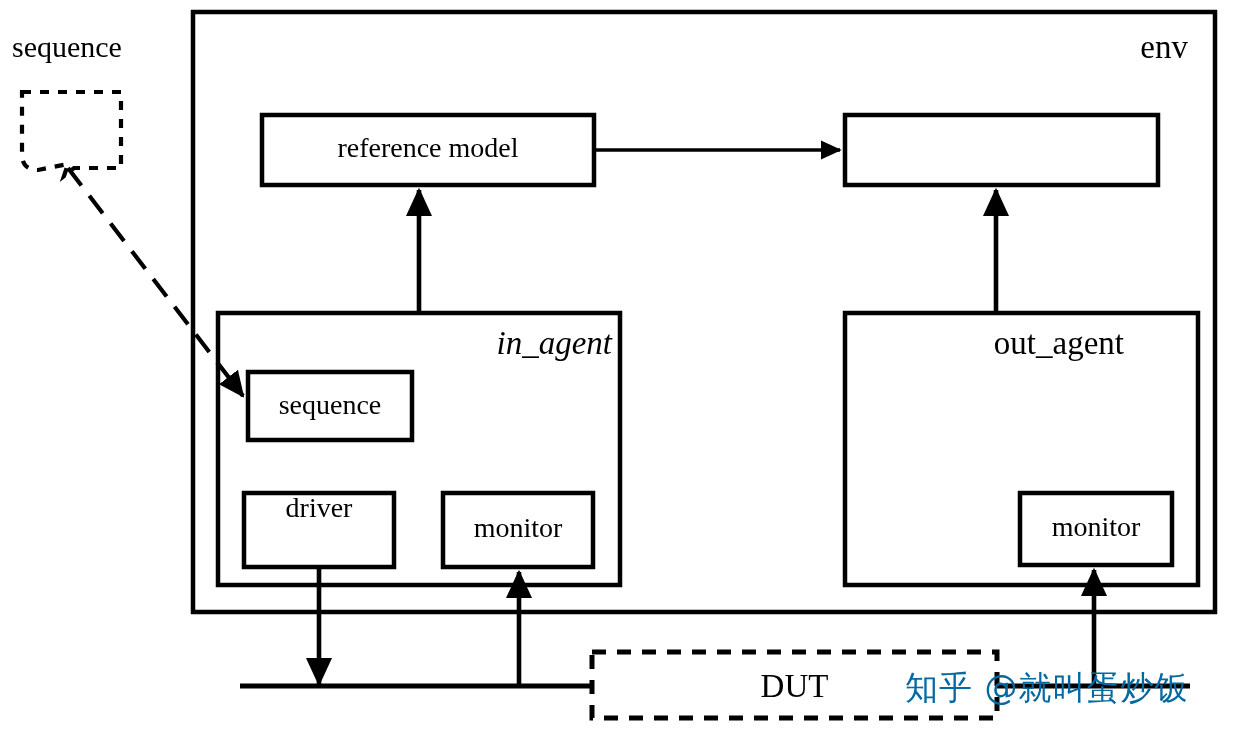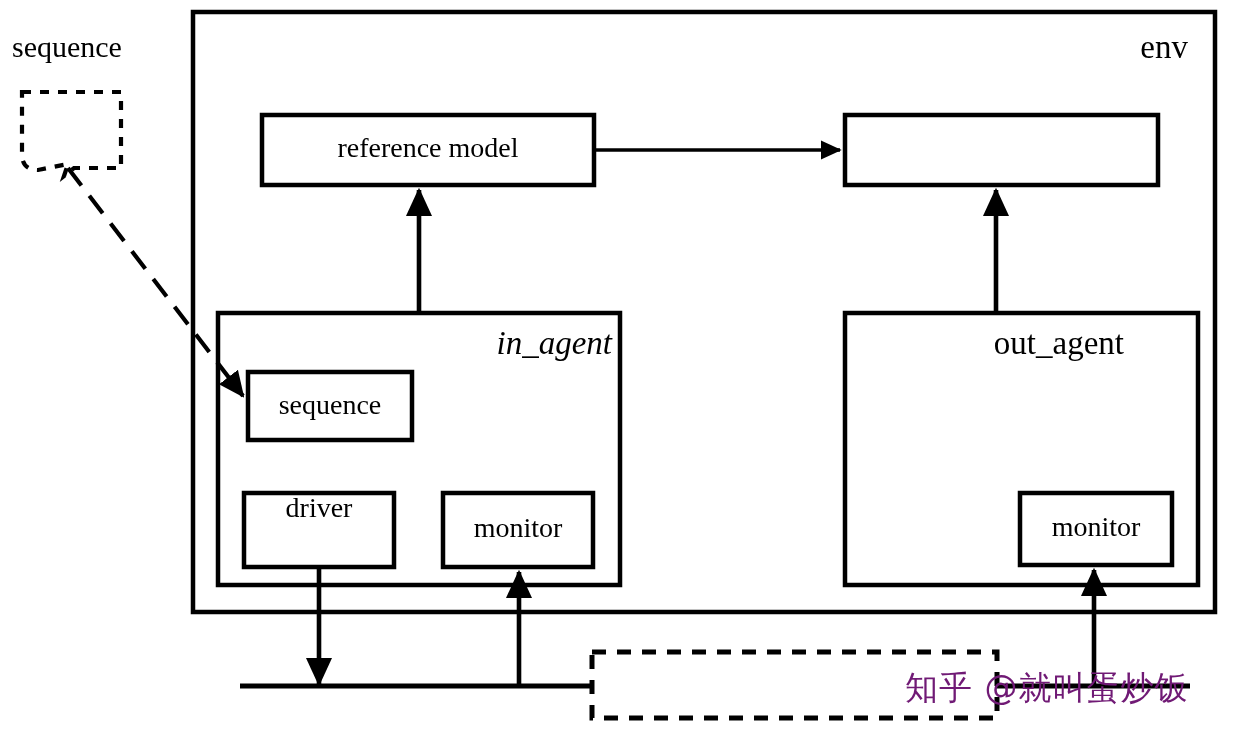--- a/index.html
+++ b/index.html
@@ -35,21 +35,21 @@
     text-align: center;
   }
   .container-label {
     font-size: 33px;
   }
   .bubble-label {
     font-size: 30px;
   }
   .watermark {
     position: absolute;
-    color: #701a75;
+    color: #0369a1;
     font-family: "DejaVu Sans", sans-serif;
     font-size: 33px;
     white-space: nowrap;
     letter-spacing: 1px;
     pointer-events: none;
     text-align: right;
   }
 </style>
 </head>
 <body>
@@ -129,16 +129,17 @@
   <div class="lbl container-label" style="left:1124px; top:327px; transform:translateX(-100%);">out_agent</div>
 
   <div class="lbl box-label" style="left:248px; top:391px; width:164px;">sequence</div>
 
   <div class="lbl box-label" style="left:244px; top:494px; width:150px;">driver</div>
 
   <div class="lbl box-label" style="left:443px; top:514px; width:150px;">monitor</div>
 
   <div class="lbl box-label" style="left:1020px; top:513px; width:152px;">monitor</div>
 
+  <div class="lbl box-label" style="left:592px; top:670px; width:405px; font-size:33px;">DUT</div>
 
   <div class="watermark" style="left:905px; top:666px;">知乎 @就叫蛋炒饭</div>
 
 </div>
 
 </body></html>

